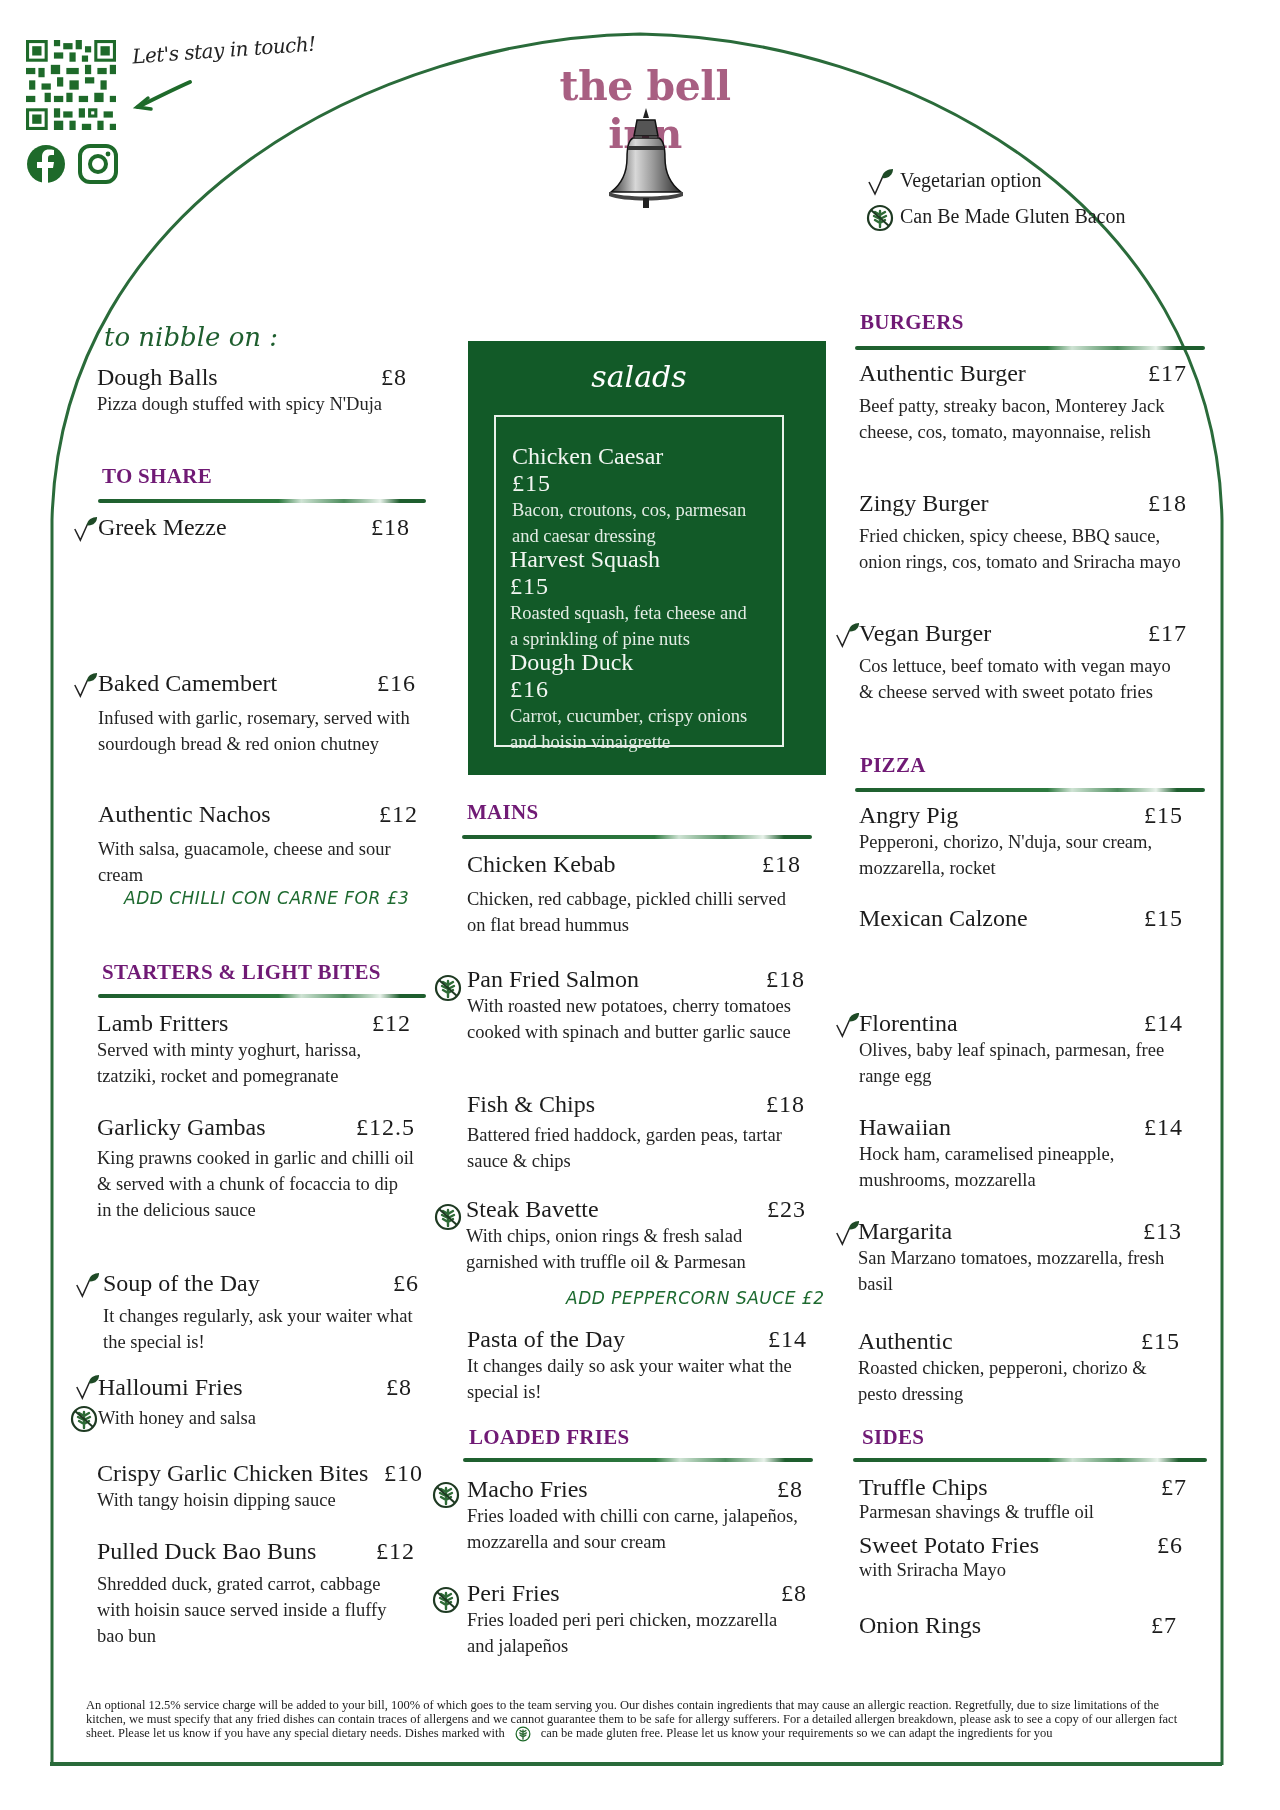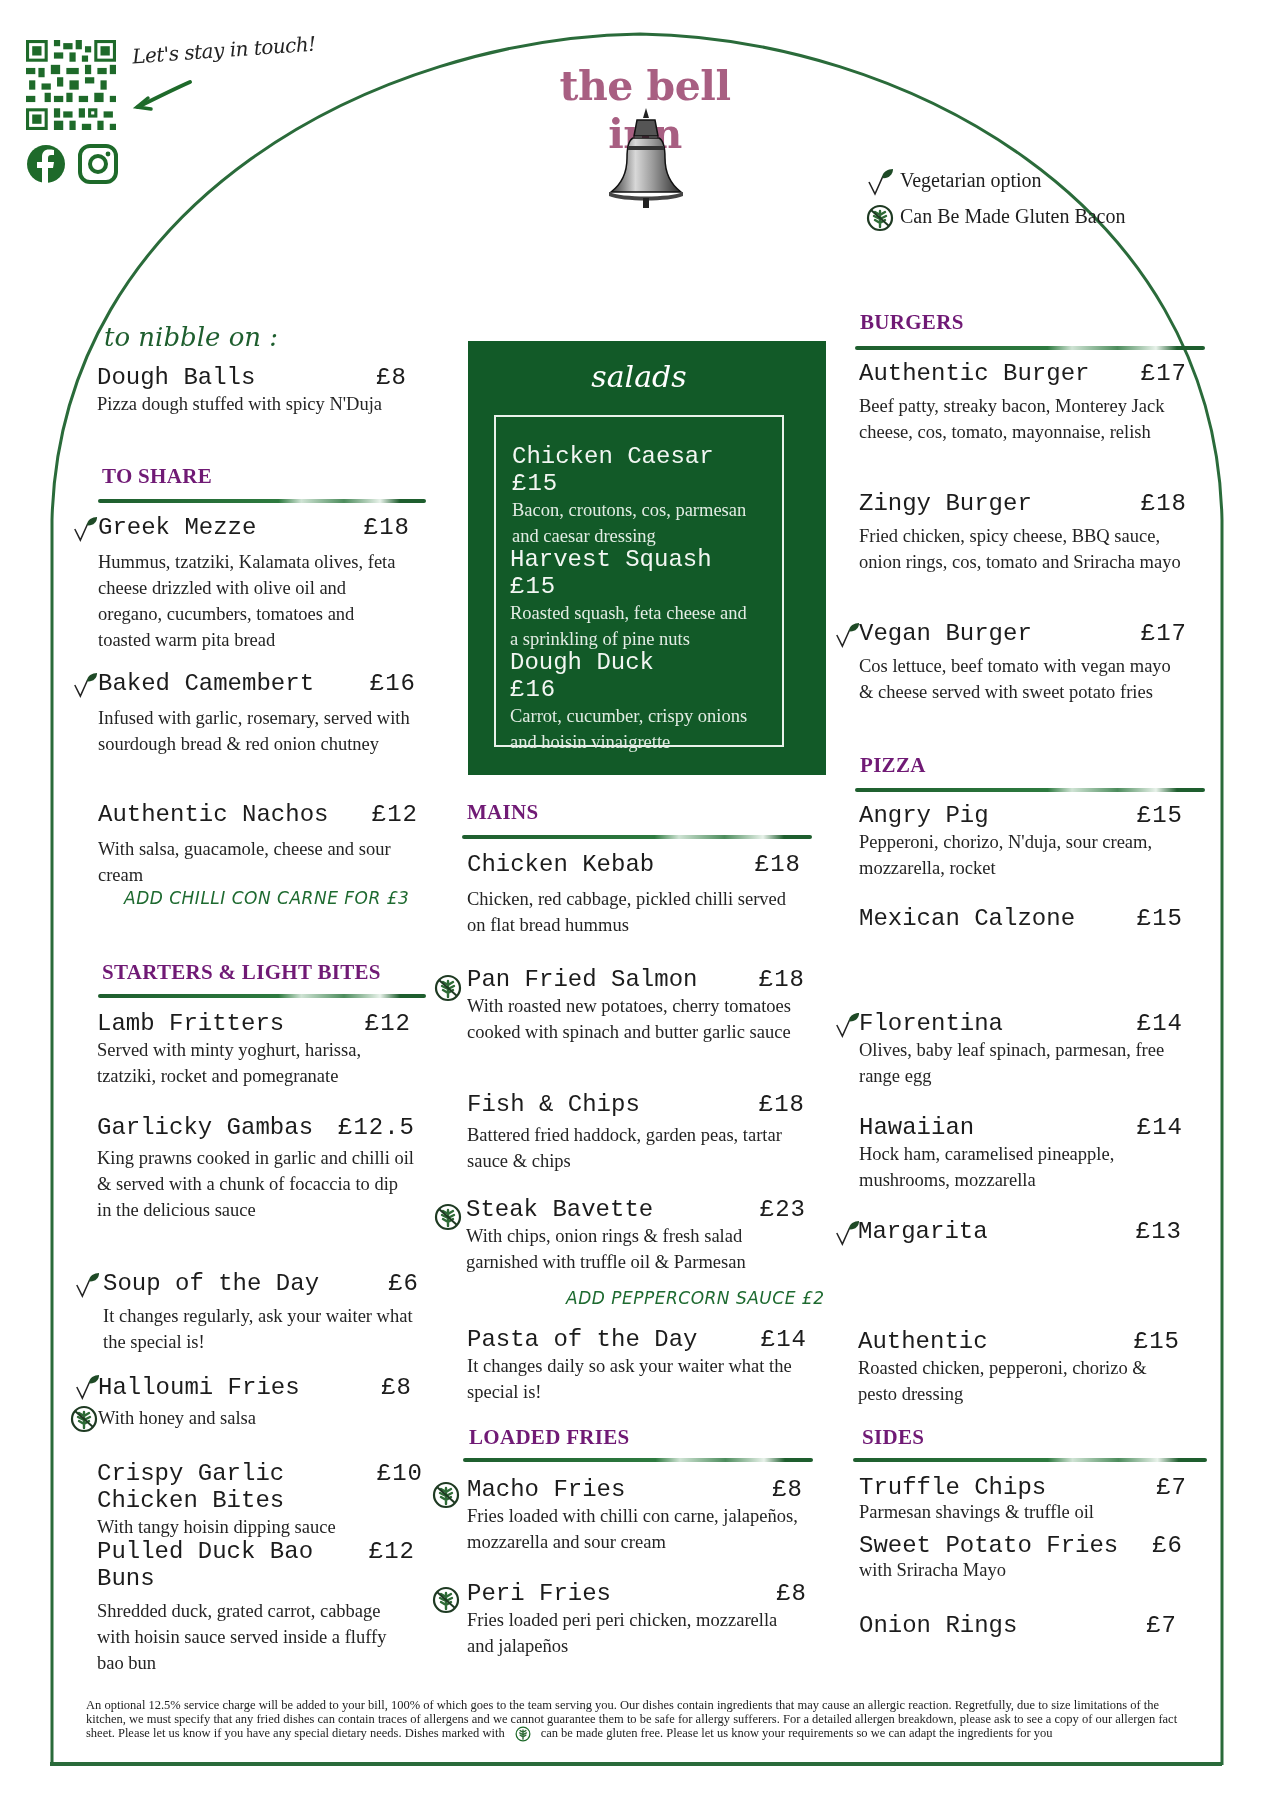--- a/index.html
+++ b/index.html
@@ -17,21 +17,21 @@
            font-family:"DejaVu Serif",serif; font-weight:bold; font-size:41px; color:#a85f82; letter-spacing:-0.5px; }
   .bell { position:absolute; left:603px; top:106px; width:86px; height:108px; }
   .legend { position:absolute; left:866px; font-size:20px; color:#1e1e1e; }
   .legend .ico { display:inline-block; width:28px; height:28px; vertical-align:middle; margin-right:6px; }
   
   .sec-h { position:absolute; font-family:"Liberation Serif",serif; font-weight:bold; font-size:21px;
            color:#701a75; letter-spacing:0.3px; }
   .rule { position:absolute; height:4px; border-radius:2px;
           background:linear-gradient(90deg,#1e5e2e 0%,#2d7a3f 55%,#cfe3d4 62%,#4c8c5c 75%,#e8f2ea 86%,#1e5e2e 92%,#1e5e2e 100%); }
   .item { position:absolute; }
-  .row { display:flex; justify-content:space-between; align-items:baseline; font-size:24px; color:#1c1c1c;font-family:Liberation Mono, monospace; }
+  .row { display:flex; justify-content:space-between; align-items:baseline; font-size:24px; color:#1c1c1c; }
   .row .price { letter-spacing:1px; }
   .desc { font-size:18.5px; line-height:26px; color:#242424; }
   .addon { position:absolute; font-family:"DejaVu Sans",sans-serif; font-style:italic; font-size:17px; color:#1e6a30;
            letter-spacing:0.5px; }
   .veg { position:absolute; width:26px; height:26px; }
   .gf { position:absolute; width:28px; height:28px; }
   .script { position:absolute; font-family:"DejaVu Serif",serif; font-style:italic; color:#1e5e2e; }
   
   .salad-box { position:absolute; left:468px; top:341px; width:318px; height:434px; background:#125a28;padding-left:40px; }
   .salad-inner { position:absolute; left:26px; top:74px; width:286px; height:328px; border:2px solid #e9f1ea; }
@@ -163,21 +163,20 @@
 
 <svg class="veg" style="left:72px; top:516px;" viewBox="0 0 28 28">
     <path d="M3,14 L9,26 L17,8" stroke="#222" stroke-width="1.6" fill="none"></path>
     <path d="M16,10 C16,4 22,1 27,1 C27,7 22,11 16,10 Z" fill="#1e4a26"></path>
   </svg>
 <div class="item" style="left:98px; top:514px; width:312px;">
   <div class="row">
       <span>Greek Mezze</span>
       <span class="price">£18</span>
     </div>
-  <div class="desc" style="margin-top:8px;">Hummus, tzatziki, Kalamata olives, feta cheese drizzled with olive oil and oregano, cucumbers, tomatoes and toasted warm pita bread</div>
 </div>
 
 <svg class="veg" style="left:72px; top:672px;" viewBox="0 0 28 28">
     <path d="M3,14 L9,26 L17,8" stroke="#222" stroke-width="1.6" fill="none"></path>
     <path d="M16,10 C16,4 22,1 27,1 C27,7 22,11 16,10 Z" fill="#1e4a26"></path>
   </svg>
 <div class="item" style="left:98px; top:670px; width:318px;">
   <div class="row">
       <span>Baked Camembert</span>
       <span class="price">£16</span>
@@ -431,20 +430,21 @@
 </div>
 <svg class="veg" style="left:834px; top:1220px;" viewBox="0 0 28 28">
     <path d="M3,14 L9,26 L17,8" stroke="#222" stroke-width="1.6" fill="none"></path>
     <path d="M16,10 C16,4 22,1 27,1 C27,7 22,11 16,10 Z" fill="#1e4a26"></path>
   </svg>
 <div class="item" style="left:858px; top:1218px; width:324px;">
   <div class="row">
       <span>Margarita</span>
       <span class="price">£13</span>
     </div>
+  <div class="desc">San Marzano tomatoes, mozzarella, fresh basil</div>
 </div>
 <div class="item" style="left:858px; top:1328px; width:322px;">
   <div class="row">
       <span>Authentic</span>
       <span class="price">£15</span>
     </div>
   <div class="desc">Roasted chicken, pepperoni, chorizo &amp; pesto dressing</div>
 </div>
 
 <div class="sec-h" style="left:862px; top:1425px;">SIDES</div>

